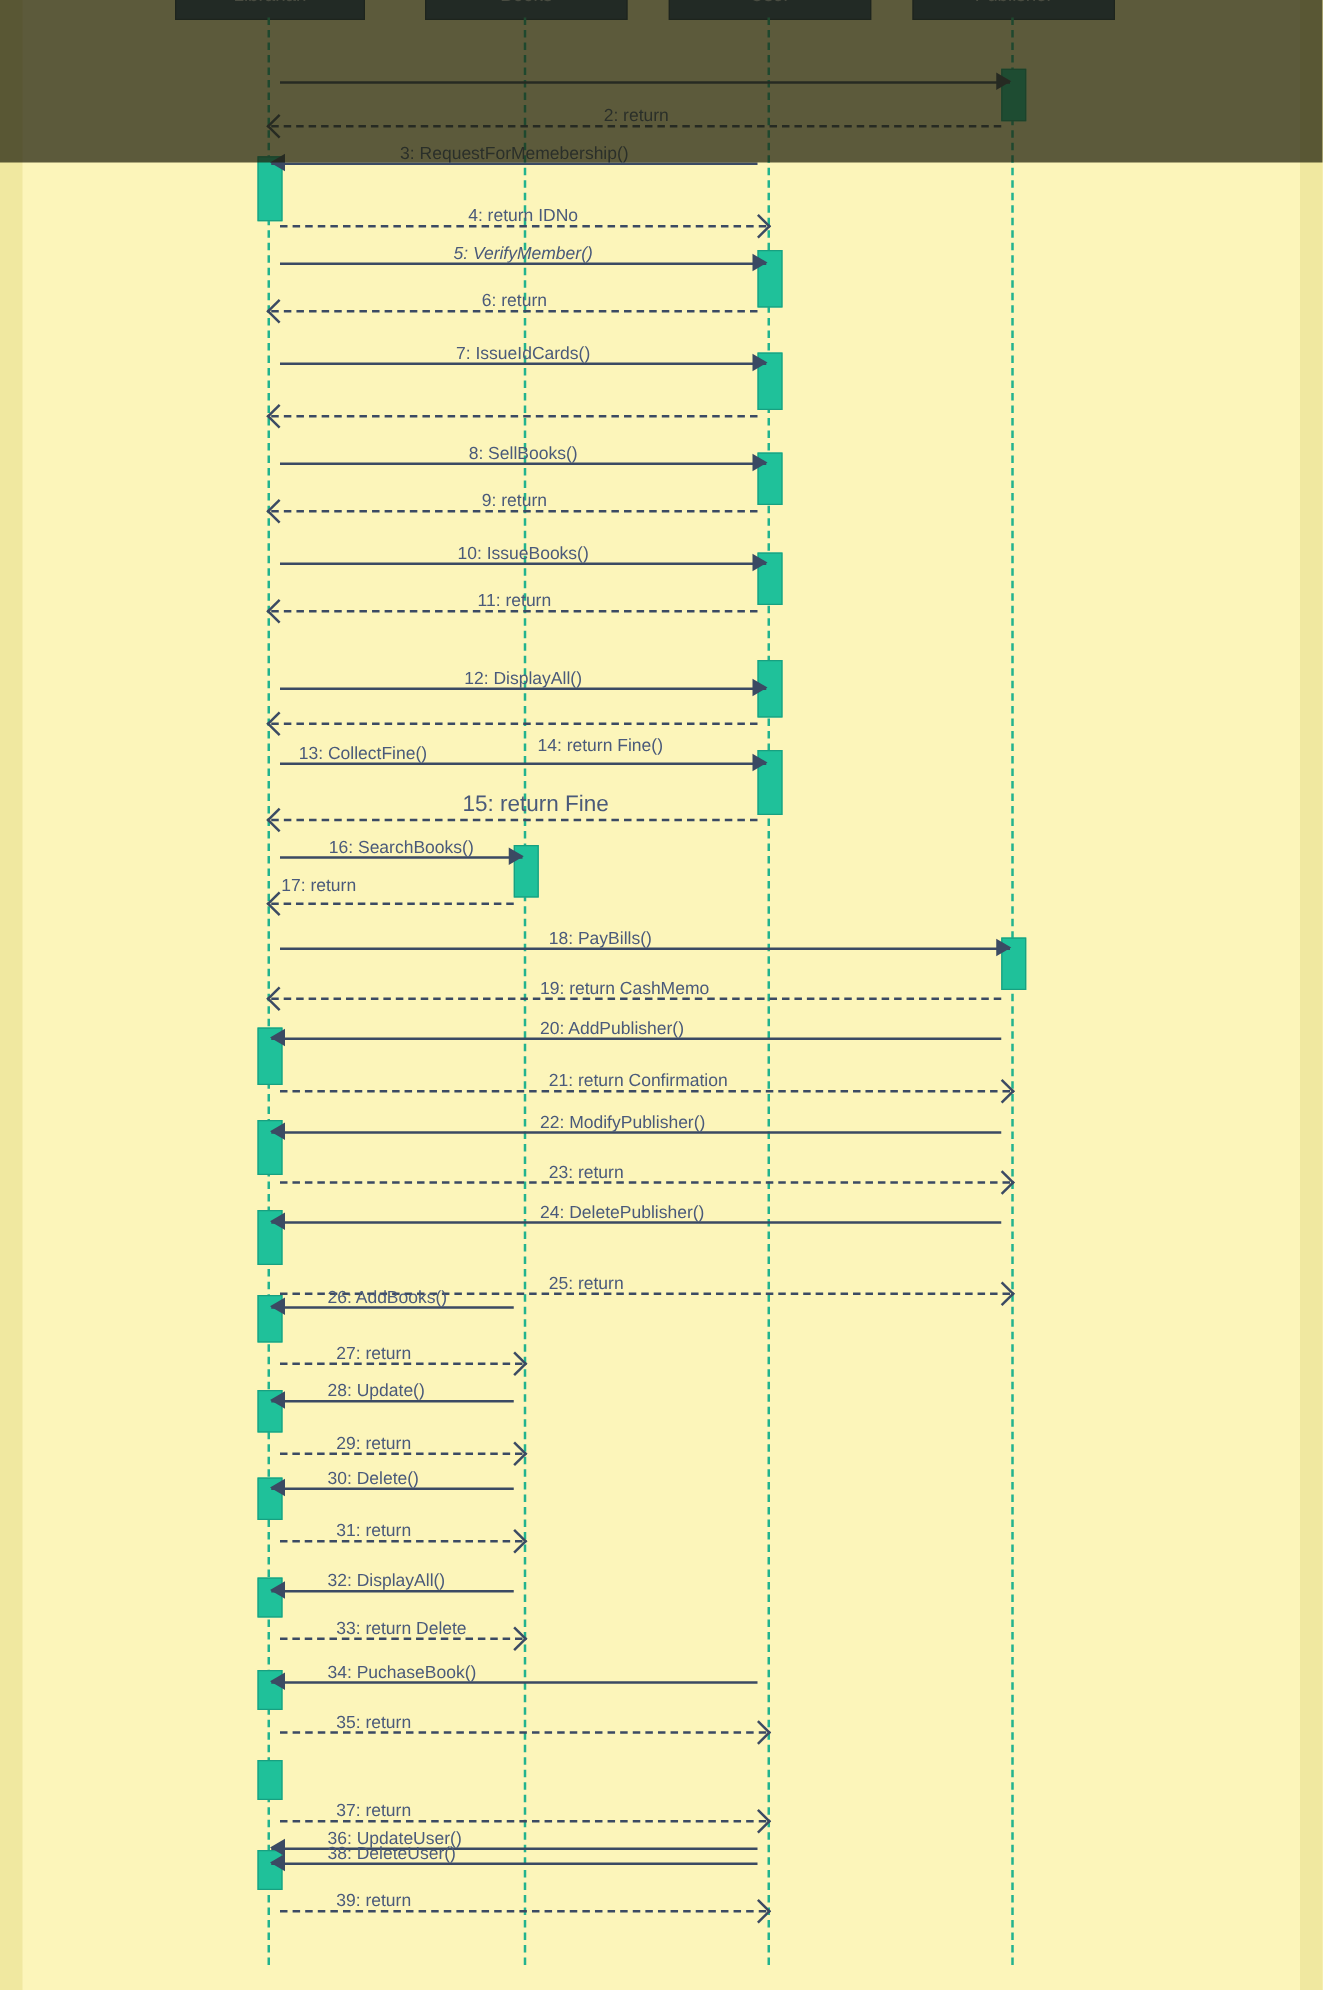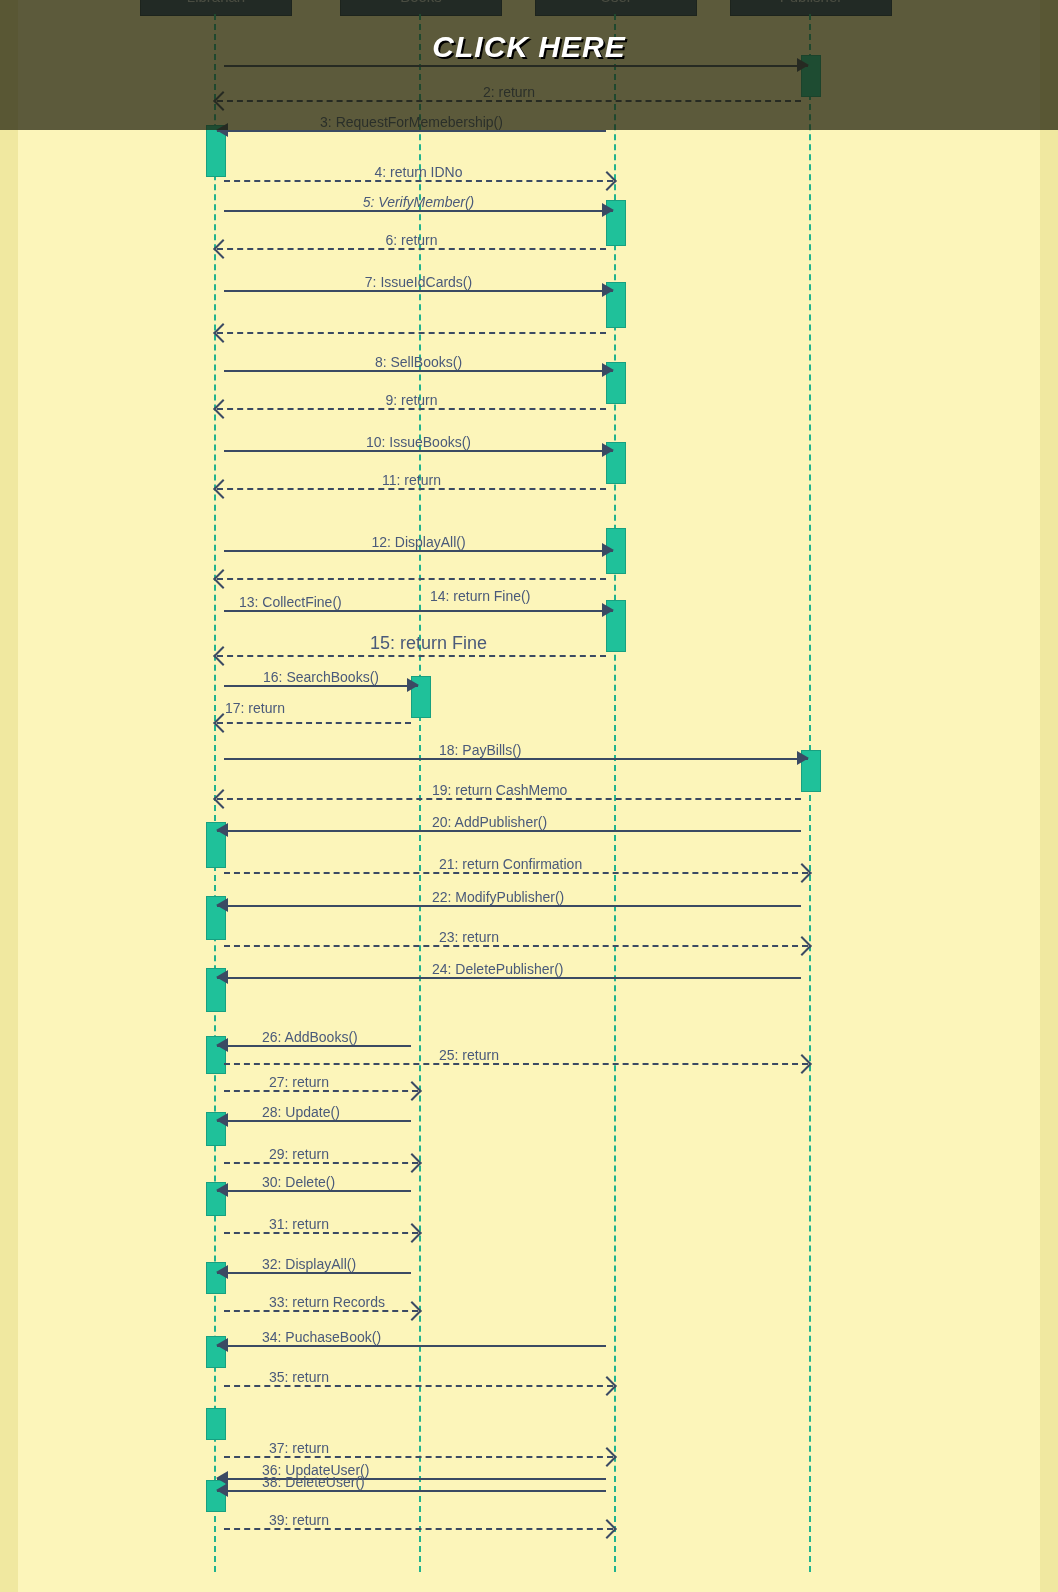--- a/index.html
+++ b/index.html
@@ -268,21 +268,21 @@
     <div class="msg dashed right" style="left: 224px; width: 584px; top: 935px;">
       <div class="line"></div>
       <div class="head"></div>
       <div class="label" style="left: 215px;">23: return</div>
     </div>
     <div class="msg solid left" style="left: 217px; width: 584px; top: 967px;">
       <div class="line"></div>
       <div class="head"></div>
       <div class="label" style="left: 215px; margin-top: 48px;">24: DeletePublisher()</div>
     </div>
-    <div class="msg dashed right" style="left: 224px; width: 584px; top: 1053px; text-align: right;">
+    <div class="msg dashed right" style="left: 224px; width: 584px; top: 1024px; text-align: right;">
       <div class="line"></div>
       <div class="head"></div>
       <div class="label" style="left: 215px;">25: return</div>
     </div>
     <div class="msg solid left" style="left: 217px; width: 194px; top: 1035px;">
       <div class="line"></div>
       <div class="head"></div>
       <div class="label" style="left: 45px;">26: AddBooks()</div>
     </div>
     <div class="msg dashed right" style="left: 224px; width: 194px; top: 1080px;">
@@ -311,21 +311,21 @@
       <div class="label" style="left: 45px;">31: return</div>
     </div>
     <div class="msg solid left" style="left: 217px; width: 194px; top: 1262px;">
       <div class="line"></div>
       <div class="head"></div>
       <div class="label" style="left: 45px;">32: DisplayAll()</div>
     </div>
     <div class="msg dashed right" style="left: 224px; width: 194px; top: 1300px;">
       <div class="line"></div>
       <div class="head"></div>
-      <div class="label" style="left: 45px;">33: return Records</div>
+      <div class="label" style="left: 45px;">33: return Delete</div>
     </div>
     <div class="msg solid left" style="left: 217px; width: 389px; top: 1335px;">
       <div class="line"></div>
       <div class="head"></div>
       <div class="label" style="left: 45px;">34: PuchaseBook()</div>
     </div>
     <div class="msg dashed right" style="left: 224px; width: 389px; top: 1375px;">
       <div class="line"></div>
       <div class="head"></div>
       <div class="label" style="left: 45px;">35: return</div>
@@ -346,14 +346,13 @@
       <div class="label" style="left: 45px;">38: DeleteUser()</div>
     </div>
     <div class="msg dashed right" style="left: 224px; width: 389px; top: 1518px;">
       <div class="line"></div>
       <div class="head"></div>
       <div class="label" style="left: 45px;">39: return</div>
     </div>
   </div>
 
 <div class="overlay">
-  <div class="l1">CLICK HERE</div>
 </div>
 
 </body></html>

